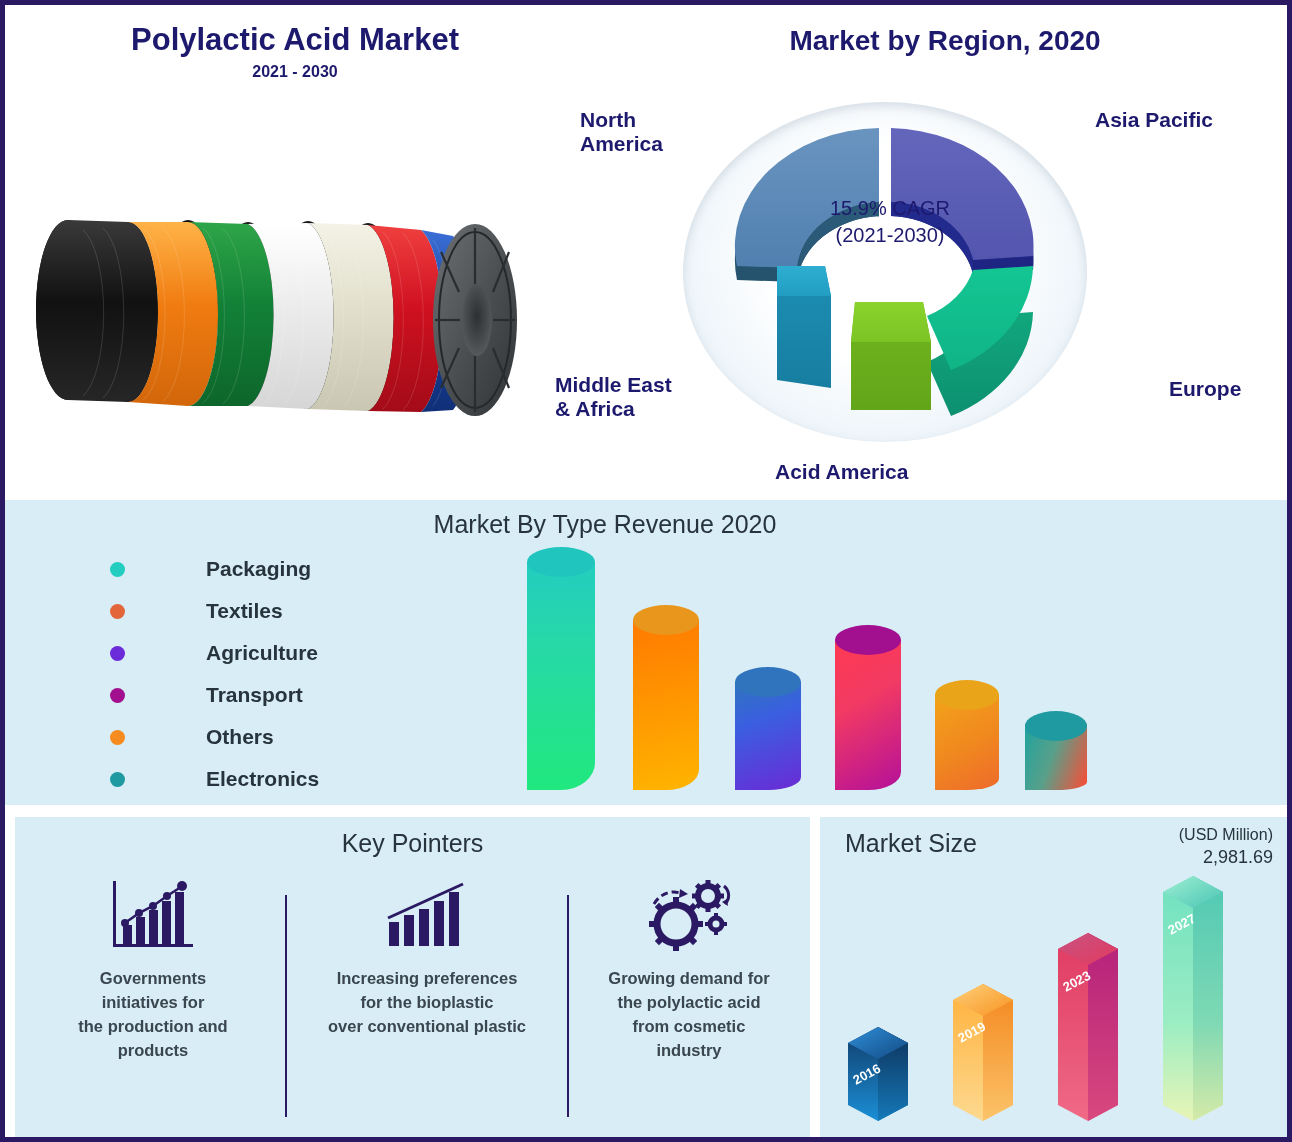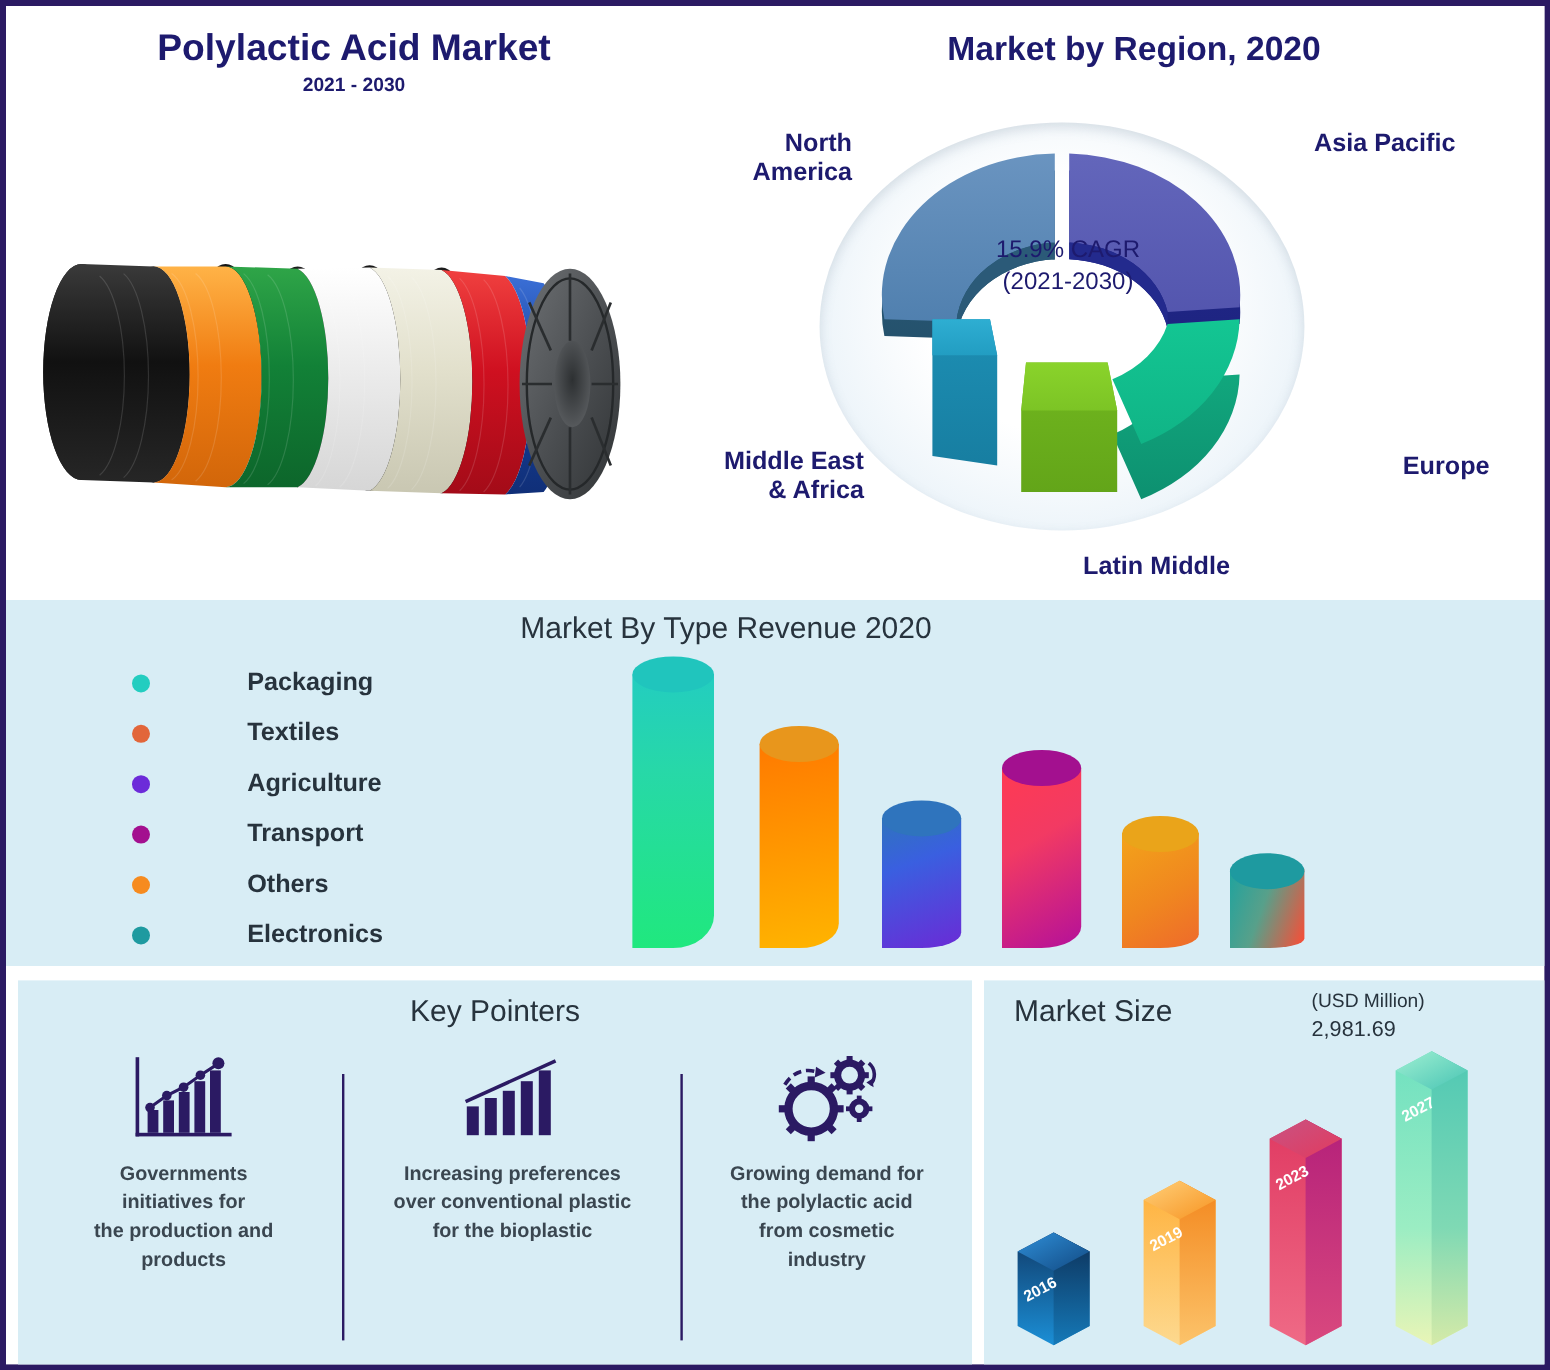--- a/index.html
+++ b/index.html
@@ -25,21 +25,21 @@
   #spools{position:absolute;left:18px;top:155px;width:500px;height:310px;}
 
   
   #region-title{position:absolute;left:660px;top:20px;width:560px;text-align:center;
       font-size:28px;font-weight:bold;color:#1d1a6e;}
   #donut-wrap{position:absolute;left:660px;top:75px;width:440px;height:380px;}
   #donut-plate{position:absolute;left:18px;top:22px;width:404px;height:340px;border-radius:50%;
       background:radial-gradient(ellipse at 50% 45%, #ffffff 40%, #eef5fa 70%, #e3eef6 88%, #cfe0ec 100%);
       box-shadow:0 4px 10px rgba(120,140,160,.25) inset;}
   #donut-svg{position:absolute;left:0;top:0;}
-  .region-label{position:absolute;color:#1d1a6e;font-size:21px;font-weight:bold;line-height:1.15;text-align:right;}
+  .region-label{position:absolute;color:#1d1a6e;font-size:21px;font-weight:bold;line-height:1.15;text-align:left;}
   #lbl-na{left:575px;top:103px;width:130px;}
   #lbl-ap{left:1090px;top:103px;width:175px;text-align:left;}
   #lbl-mea{left:550px;top:368px;width:165px;}
   #lbl-eu{left:1164px;top:372px;width:130px;text-align:left;}
   #lbl-la{left:770px;top:455px;width:250px;}
   #cagr{position:absolute;left:800px;top:190px;width:170px;text-align:center;
       color:#1d1a6e;font-size:20px;line-height:1.35;}
 
   
   #type-panel{position:absolute;left:0;top:495px;width:1282px;height:305px;background:#d8edf5;}
@@ -56,21 +56,21 @@
 
   
   #key-panel{position:absolute;left:10px;top:812px;width:795px;height:320px;background:#d8edf5;}
   #size-panel{position:absolute;left:815px;top:812px;width:467px;height:320px;background:#d8edf5;}
   #key-title{position:absolute;left:0;top:12px;width:795px;text-align:center;font-size:25px;color:#27333d;font-weight:500;}
   .pointer{position:absolute;top:60px;text-align:center;}
   .pointer .icon{height:78px;display:flex;align-items:center;justify-content:center;}
   .pointer .txt{margin-top:12px;font-size:16.5px;color:#3a4650;font-weight:bold;line-height:1.45;}
   .divider{position:absolute;top:78px;width:2px;height:222px;background:#2b1a63;}
   #size-title{position:absolute;left:25px;top:12px;font-size:25px;color:#27333d;font-weight:500;}
-  #size-unit{position:absolute;right:14px;top:8px;width:180px;text-align:left;
+  #size-unit{position:absolute;right:14px;top:8px;width:180px;text-align:right;
       font-size:16px;color:#27333d;line-height:1.3;}
   #size-bars{position:absolute;left:0;top:0;width:467px;height:320px;}
 </style>
 </head>
 <body>
 
 <div id="page">
 
   <div id="top-section">
 
@@ -261,21 +261,21 @@
     <div class="region-label" id="lbl-na">
       <span>North</span><br>
       <span>America</span>
     </div>
     <div class="region-label" id="lbl-ap">Asia Pacific</div>
     <div class="region-label" id="lbl-mea">
       <span>Middle East</span><br>
       <span>&amp; Africa</span>
     </div>
     <div class="region-label" id="lbl-eu">Europe</div>
-    <div class="region-label" id="lbl-la">Latin Middle</div>
+    <div class="region-label" id="lbl-la">Acid America</div>
 
     <div id="cagr">
       <div>15.9% CAGR</div>
       <div>(2021-2030)</div>
     </div>
   </div>
 
   <div id="type-panel">
     <div id="type-title">Market By Type Revenue 2020</div>
 
@@ -383,22 +383,22 @@
             <rect x="19" y="33" width="10" height="31"></rect>
             <rect x="34" y="27" width="10" height="37"></rect>
             <rect x="49" y="19" width="10" height="45"></rect>
             <rect x="64" y="10" width="10" height="54"></rect>
           </g>
           <polyline points="3,36 78,2" fill="none" stroke="#2b1a63" stroke-width="3"></polyline>
         </svg>
       </div>
       <div class="txt">
         <div>Increasing preferences</div>
+        <div>for the bioplastic</div>
         <div>over conventional plastic</div>
-        <div>for the bioplastic</div>
       </div>
     </div>
 
     <div class="divider" style="left:552px;"></div>
 
     <div class="pointer" style="left:560px;width:228px;">
       <div class="icon">
         <svg width="86" height="72" viewBox="0 0 86 72">
           <g fill="#2b1a63">
 

